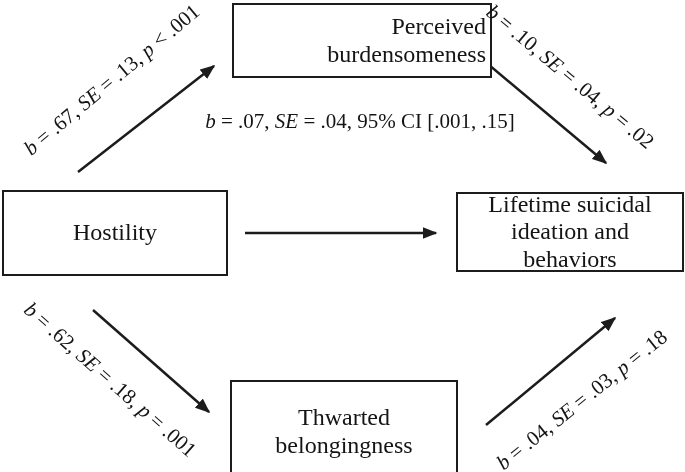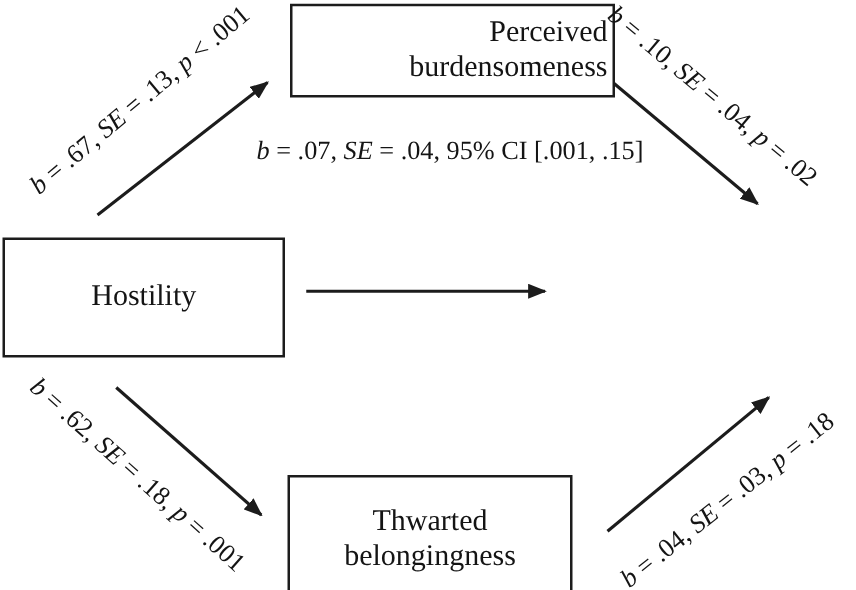--- a/index.html
+++ b/index.html
@@ -30,21 +30,21 @@
     background: #ffffff;
     display: flex;
     align-items: center;
     justify-content: center;
     text-align: center;
     font-size: 24px;
     line-height: 1.15;
     padding: 2px 4px;
   }
   .node-top    { left: 232px; top: 3px;   width: 260px; height: 75px; text-align: right; }
-  .node-left   { left: 2px;   top: 190px; width: 226px; height: 96px; }
+  .node-left   { left: 2px;   top: 190px; width: 226px; height: 86px; }
   .node-right  { left: 456px; top: 192px; width: 228px; height: 80px; }
   .node-bottom { left: 230px; top: 380px; width: 228px; height: 104px; }
   .plabel {
     position: absolute;
     white-space: nowrap;
     font-size: 21px;
     transform: translate(-50%, -50%);
   }
   .plabel-a1     { left: 112px; top: 80px;  transform: translate(-50%,-50%) rotate(-40deg); }
   .plabel-b1     { left: 570px; top: 77px;  transform: translate(-50%,-50%) rotate(40deg); }
@@ -73,20 +73,23 @@
   </svg>
 
   <div class="node node-top">
     <span>Perceived burdensomeness</span>
   </div>
 
   <div class="node node-left">
     <span>Hostility</span>
   </div>
 
+  <div class="node node-right">
+    <span>Lifetime suicidal ideation and behaviors</span>
+  </div>
 
   <div class="node node-bottom">
     <span>Thwarted belongingness</span>
   </div>
 
   <div class="plabel plabel-a1"><span style="font-style: italic;">b</span><span> = .67, </span><span style="font-style: italic;">SE</span><span> = .13, </span><span style="font-style: italic;">p</span><span> &lt; .001</span></div>
 
   <div class="plabel plabel-b1"><span style="font-style: italic;">b</span><span> = .10, </span><span style="font-style: italic;">SE</span><span> = .04, </span><span style="font-style: italic;">p</span><span> = .02</span></div>
 
   <div class="plabel plabel-itop"><span style="font-style: italic;">b</span><span> = .07, </span><span style="font-style: italic;">SE</span><span> = .04, 95% CI [.001, .15]</span></div>

